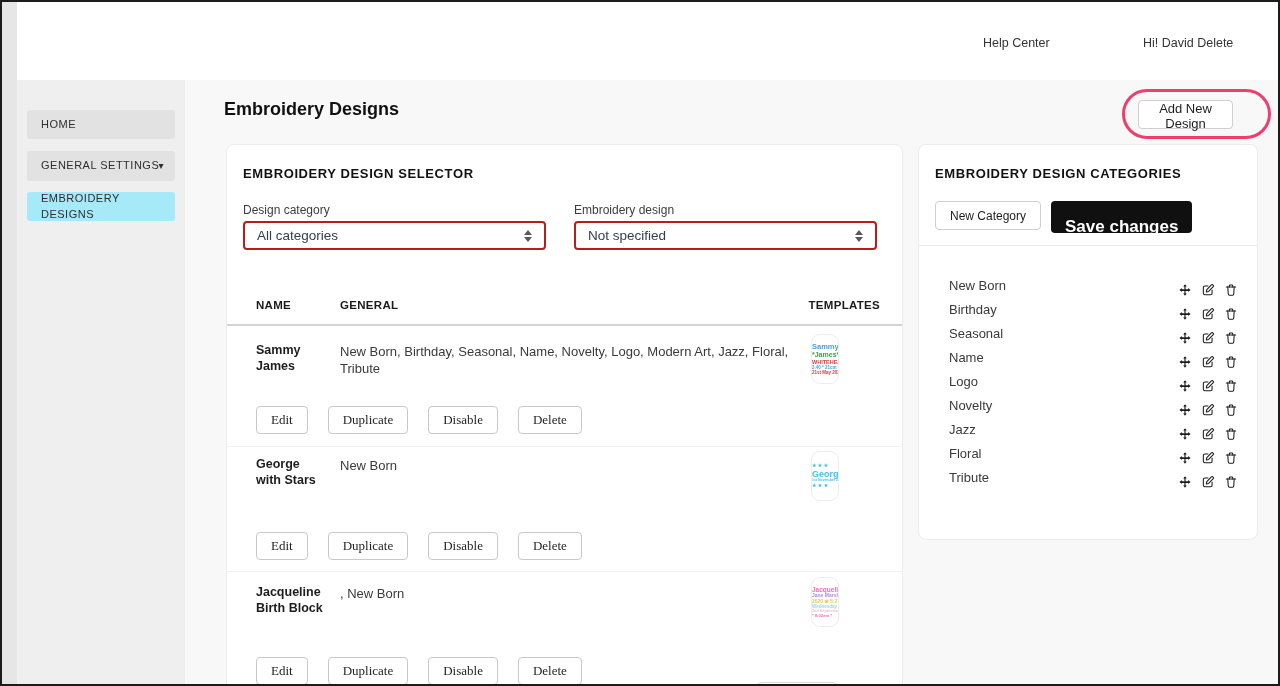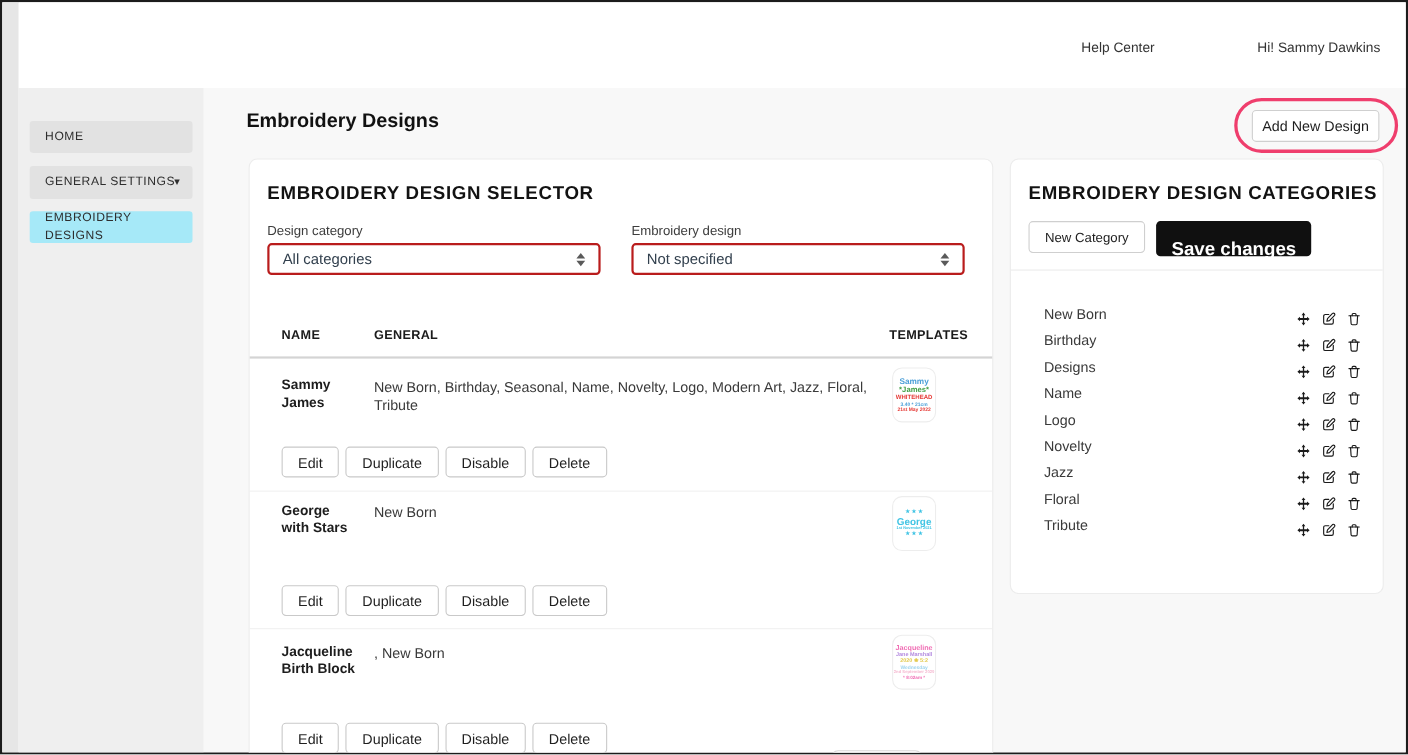--- a/index.html
+++ b/index.html
@@ -23,31 +23,31 @@
   
   .sidebar { position:absolute; left:15px; top:78px; bottom:0; width:168px; background:#efefef; }
   .side-item { position:absolute; left:10px; width:148px; background:#e2e2e2; border-radius:3px;
                display:flex; align-items:center; padding:0 14px; font-size:11px; color:#2e2e2e;
                letter-spacing:0.5px; cursor:pointer; line-height:1.45; }
   .side-item.active { background:var(--cyan-light); }
   .caret { position:absolute; right:11px; font-size:10px; color:#2e2e2e; }
 
   
   .page-title { position:absolute; left:222px; top:97px; font-size:18px; font-weight:700; color:#111; }
-  .add-btn { position:absolute; left:1136px; top:98px; width:116px; height:29px; background:#fff;
+  .add-btn { position:absolute; left:1136px; top:98px; width:95px; height:29px; background:#fff;
              border:1px solid #cfcfcf; border-radius:4px; font-size:13px; color:#1e1e1e;
              font-family:inherit; cursor:pointer; }
   .annotation-ring { position:absolute; left:1120px; top:87px; width:149px; height:50px;
                      border:3.5px solid var(--pink); border-radius:25px; pointer-events:none; z-index:30; }
 
   
   .panel { position:absolute; background:#fff; border:1px solid #ececec; border-radius:8px; }
   .selector-panel { left:224px; top:142px; width:677px; height:700px; }
   .cat-panel { left:916px; top:142px; width:340px; height:396px; }
-  .panel-title { position:absolute; left:16px; top:21px; font-size:17px; font-weight:700;
+  .panel-title { position:absolute; left:16px; top:21px; font-size:13px; font-weight:700;
                  color:#121212; letter-spacing:0.6px; }
 
   
   .field-label { position:absolute; top:58px; font-size:12px; color:#3d3d3d; }
   .select { position:absolute; top:76px; width:303px; height:29px; border:2px solid #b91c1c;
             border-radius:4px; background:#fff; display:flex; align-items:center;
             justify-content:space-between; padding:0 12px; font-size:13.5px; color:#32404e;
             cursor:pointer; }
   .updown { display:flex; flex-direction:column; align-items:center; gap:2px; }
   .tri-up { width:0; height:0; border-left:4px solid transparent; border-right:4px solid transparent;
@@ -56,25 +56,25 @@
               border-top:5px solid #5a5a5a; }
 
   
   .th { position:absolute; top:154px; font-size:11.5px; font-weight:700; color:#1b1b1b; letter-spacing:0.3px; }
   .th-name { left:29px; } .th-cat { left:113px; } .th-templates { right:22px; }
   .thead-line { position:absolute; left:0; right:0; top:179px; height:2px; background:#d4d4d4; }
   .row-sep { position:absolute; left:0; right:0; height:1px; background:#f1f1f1; }
   .cell-name { position:absolute; left:29px; width:68px; font-size:12.5px; font-weight:700;
                color:#1d1d1d; line-height:1.25; }
   .cell-cat { position:absolute; left:113px; width:460px; font-size:13px; color:#3a3a3a; line-height:1.3; }
-  .thumb { position:absolute; left:584px; width:40px; height:50px; border:1px solid #ededed;
-           border-radius:9px; background:#fff; display:flex; flex-direction:column; align-items:center;
+  .thumb { position:absolute; left:584px; width:28px; height:50px; border:1px solid #ededed;
+           border-radius:9px; background:#fff; display:flex; flex-direction:column; align-items:flex-start;
            justify-content:center; overflow:hidden; cursor:pointer; text-align:center; }
   .thumb div { line-height:1.12; white-space:nowrap; font-weight:600; }
-  .actions { position:absolute; left:29px; display:flex; gap:6px; }
+  .actions { position:absolute; left:29px; display:flex; gap:20px;font-family:Liberation Serif, serif; }
   .act-btn { height:28px; padding:0 14px; background:#fff; border:1px solid #c9c9c9; border-radius:4px;
              font-size:13px; color:#1f1f1f; font-family:inherit; cursor:pointer; }
   .partial-btn { position:absolute; left:753px; top:680px; width:84px; height:14px; background:#fff;
                  border:1px solid #d8d8d8; border-radius:8px; z-index:5; }
 
   
   .cat-btn-new { position:absolute; left:16px; top:56px; height:29px; padding:0 14px; background:#fff;
                  border:1px solid #cfcfcf; border-radius:4px; font-size:12px; color:#1e1e1e;
                  font-family:inherit; cursor:pointer; }
   .cat-btn-save { position:absolute; left:132px; top:56px; height:29px; padding:16px 14px;
@@ -91,21 +91,21 @@
 </style>
 </head>
 <body>
 
 <div class="frame">
   <div class="gutter"></div>
   <div class="content-bg"></div>
 
   <div class="header">
     <span class="hdr-link help">Help Center</span>
-    <span class="hdr-link greet">Hi! Sammy Dawkins</span>
+    <span class="hdr-link greet">Hi! David Delete</span>
   </div>
 
   <div class="sidebar">
     <div class="side-item" style="top:30px; height:29px;">
       <span>HOME</span>
     </div>
     <div class="side-item" style="top:71px; height:30px;">
       <span>GENERAL SETTINGS</span>
       <span class="caret">▾</span>
     </div>
@@ -245,21 +245,21 @@
         <svg viewBox="0 0 24 24" fill="none" stroke="currentColor" stroke-width="1.8" stroke-linecap="round">
                 <path d="M4 7h16"></path>
                 <path d="M9 7V5a1.5 1.5 0 0 1 1.5-1.5h3A1.5 1.5 0 0 1 15 5v2"></path>
                 <path d="M6.5 7l.8 12a2 2 0 0 0 2 1.9h5.4a2 2 0 0 0 2-1.9l.8-12"></path>
               </svg>
       </span>
     </span>
   </li>
 
   <li class="cat-row">
-    <span class="cat-name">Designs</span>
+    <span class="cat-name">Seasonal</span>
     <span class="cat-icons">
       <span class="cicon">
         <svg viewBox="0 0 24 24">
                 <path fill="currentColor" d="M12 2l3 4h-2v4.5h4.5v-2l4 3.5-4 3.5v-2H13V18h2l-3 4-3-4h2v-4.5H6.5v2L2.5 12l4-3.5v2H11V6H9l3-4z"></path>
               </svg>
       </span>
       <span class="cicon">
         <svg viewBox="0 0 24 24" fill="none" stroke="currentColor" stroke-width="1.8" stroke-linecap="round" stroke-linejoin="round">
                 <path d="M12 5H6.5A2.5 2.5 0 0 0 4 7.5v10A2.5 2.5 0 0 0 6.5 20h10a2.5 2.5 0 0 0 2.5-2.5V12"></path>
                 <path d="M17.8 3.2a2.3 2.3 0 0 1 3.2 3.2L13 14.5 9 15.5l1-4z"></path>

